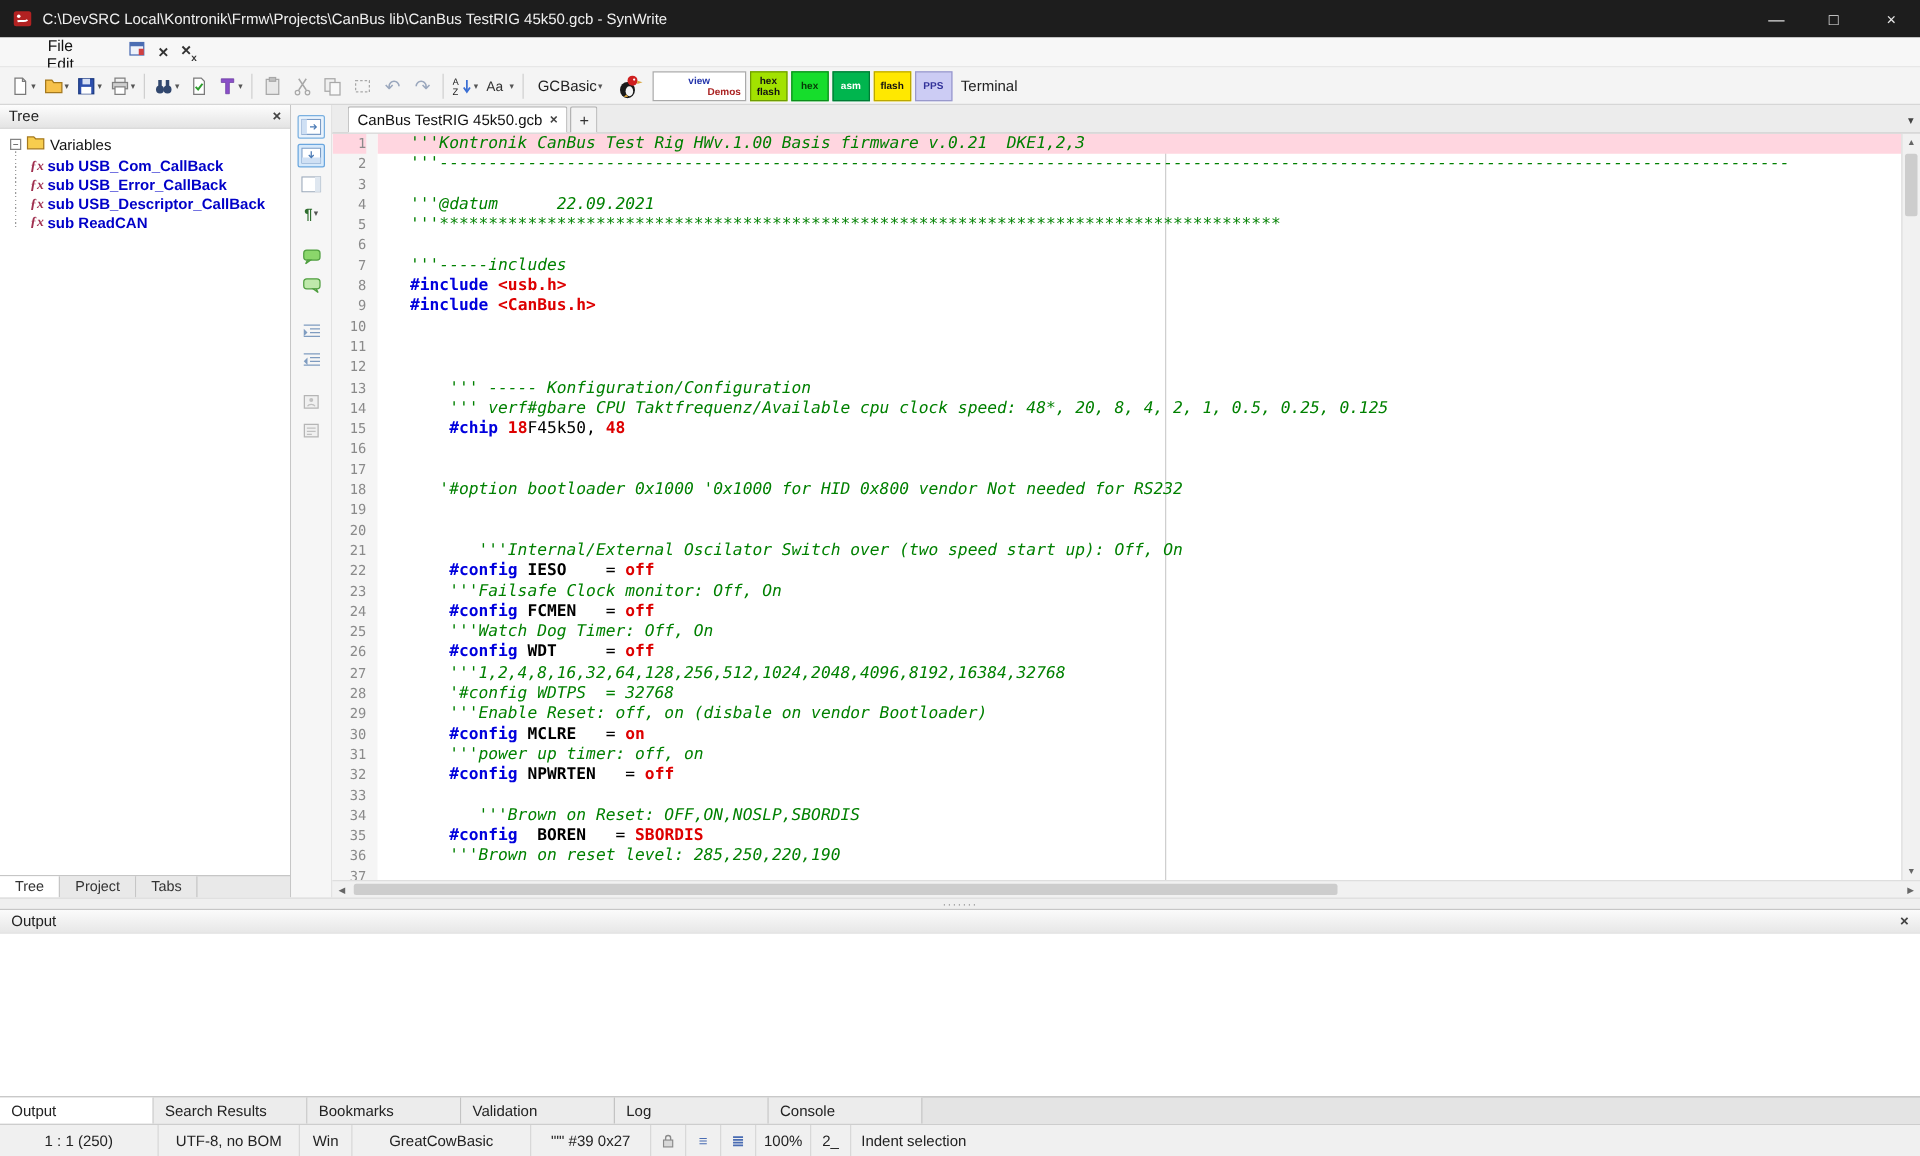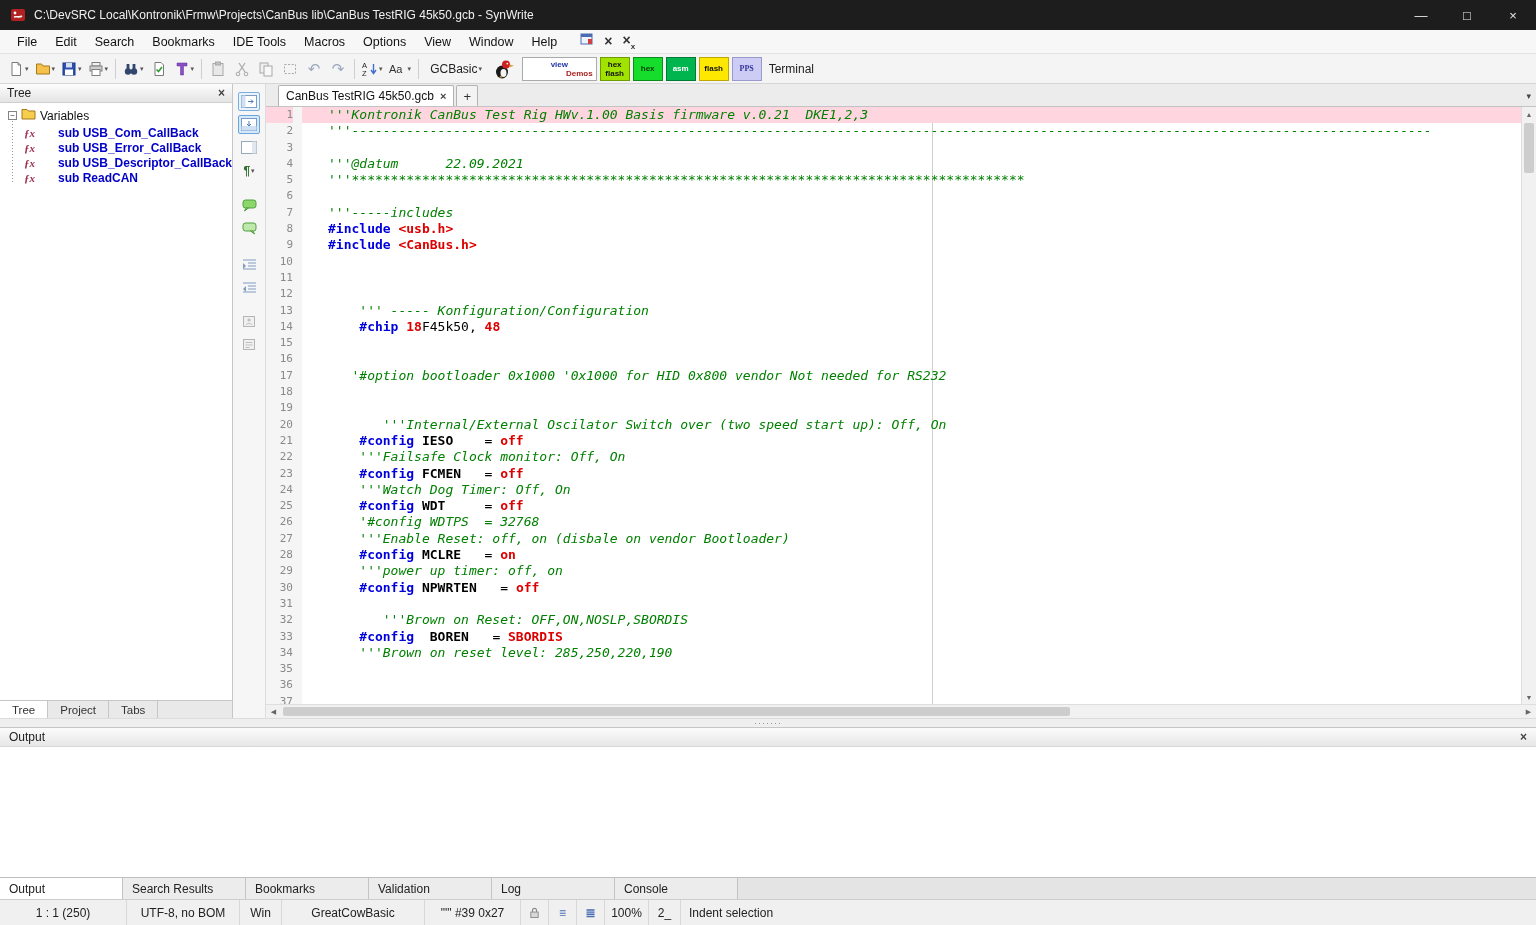--- a/index.html
+++ b/index.html
@@ -7,21 +7,21 @@
   body { font-family:"Liberation Sans", sans-serif; font-size:12px; background:#fff; position:relative; color:#111; }
 
   
   .titlebar { position:absolute; top:0; left:0; right:0; height:30px; background:#1d1d1d; color:#fff; display:flex; align-items:center; }
   .titlebar .app-icon { margin:0 8px 0 10px; display:flex; }
   .titlebar .title { font-size:12px; color:#f0f0f0; flex:1; white-space:nowrap; overflow:hidden; }
   .win-btn { width:46px; height:30px; display:flex; align-items:center; justify-content:center; color:#e8e8e8; font-size:13px; }
 
   
   .menubar { position:absolute; top:30px; left:0; right:0; height:24px; background:#f7f7f7; border-bottom:1px solid #e2e2e2; display:flex; align-items:center; padding-left:8px; }
-  .menu-items { display:flex; align-items:center; height:100%; }
+  .menu-items { display:flex; align-items:center; height:100%;flex-direction:column; }
   .menu-item { padding:0 9px; height:100%; display:flex; align-items:center; font-size:12.5px; color:#111; cursor:default; }
   .mdi-btns { display:flex; align-items:center; gap:10px; margin-left:14px; }
   .mdi-x { font-size:14px; font-weight:bold; color:#333; line-height:1; }
   .mdi-x sub { font-size:8px; }
 
   
   .toolbar { position:absolute; top:54px; left:0; right:0; height:30px; background:#f4f4f4; border-bottom:1px solid #d6d6d6; display:flex; align-items:center; padding-left:5px; }
   .tb-btn { height:24px; min-width:22px; padding:0 2px; display:flex; align-items:center; justify-content:center; border-radius:2px; margin:0 1px; }
   .tb-dd { font-size:7px; color:#555; margin-left:1px; }
   .tb-sep { width:1px; height:20px; background:#cfcfcf; margin:0 4px; }
@@ -32,21 +32,21 @@
 
   
   .left-panel { position:absolute; top:84px; left:0; width:233px; bottom:207px; background:#fff; border-right:1px solid #c6c6c6; display:flex; flex-direction:column; }
   .panel-header { height:19px; background:linear-gradient(#fdfdfd,#e4e4e4); border-bottom:1px solid #cfcfcf; display:flex; align-items:center; padding:0 7px; font-size:12px; color:#222; flex:0 0 auto; }
   .panel-header .hdr-close { margin-left:auto; color:#444; font-size:12px; font-weight:bold; line-height:1; }
   .tree-body { flex:1; overflow:hidden; padding-top:3px; position:relative; }
   .tree-root { display:flex; align-items:center; gap:4px; padding:2px 0 2px 8px; }
   .expand-box { width:9px; height:9px; border:1px solid #848484; background:#fff; font-size:8px; line-height:7px; text-align:center; color:#333; }
   .tree-vline { position:absolute; left:12px; top:18px; width:1px; height:62px; background-image:repeating-linear-gradient(to bottom,#9a9a9a 0 1px,transparent 1px 3px); }
   .tree-items { padding-left:24px; }
-  .tree-item { display:flex; align-items:center; gap:20px; height:15px; }
+  .tree-item { display:flex; align-items:center; gap:0; height:15px; }
   .fx-icon { font-family:"Liberation Serif", serif; font-style:italic; font-size:11px; color:#a03050; font-weight:bold; width:14px; }
   .tree-label { color:#0000c8; font-weight:bold; font-size:12px; white-space:nowrap; }
   .side-tabs { flex:0 0 18px; display:flex; border-top:1px solid #c6c6c6; background:#e9e9e9; }
   .side-tab { padding:0 12px; display:flex; align-items:center; font-size:11.5px; color:#333; border-right:1px solid #c6c6c6; background:#e9e9e9; }
   .side-tab.active { background:#fff; }
 
   
   .mini-toolbar { position:absolute; top:84px; left:233px; width:33px; bottom:207px; background:#f6f6f6; border-right:1px solid #dcdcdc; display:flex; flex-direction:column; align-items:center; padding-top:8px; gap:4px; }
   .mini-btn { width:22px; height:19px; display:flex; align-items:center; justify-content:center; border-radius:2px; border:1px solid transparent; }
   .mini-btn.framed { border-color:#7ab0e0; background:#eaf3fc; }
@@ -267,21 +267,21 @@
       </div>
       <div class="tb-badge" style="background: rgb(22, 221, 44); border-color: rgb(12, 140, 28);">
         <div style="color: rgb(7, 56, 7);">hex</div>
       </div>
       <div class="tb-badge" style="background: rgb(0, 181, 78); border-color: rgb(0, 122, 53);">
         <div style="color: rgb(255, 255, 255);">asm</div>
       </div>
       <div class="tb-badge" style="background: rgb(255, 232, 0); border-color: rgb(188, 168, 0);">
         <div style="color: rgb(17, 17, 17);">flash</div>
       </div>
-      <div class="tb-badge" style="background: rgb(204, 204, 244); border-color: rgb(153, 153, 204); font-family: Liberation Serif, serif;">
+      <div class="tb-badge" style="background: rgb(204, 204, 244); border-color: rgb(153, 153, 204);">
         <div style="color: rgb(51, 51, 153);">PPS</div>
       </div>
     </div>
   <div class="tb-text-btn">
     <span>Terminal</span>
   </div>
 </div>
 
 <div class="left-panel">
   <div class="panel-header">
@@ -450,32 +450,34 @@
           <div class="code-line"><span class="seg-c">'''@datum      22.09.2021</span></div>
           <div class="code-line"><span class="seg-c">'''**************************************************************************************</span></div>
           <div class="code-line"></div>
           <div class="code-line"><span class="seg-c">'''-----includes</span></div>
           <div class="code-line"><span class="seg-k">#include</span><span class="seg-t"> </span><span class="seg-n">&lt;usb.h&gt;</span></div>
           <div class="code-line"><span class="seg-k">#include</span><span class="seg-t"> </span><span class="seg-n">&lt;CanBus.h&gt;</span></div>
           <div class="code-line"></div>
           <div class="code-line"></div>
           <div class="code-line"></div>
           <div class="code-line"><span class="seg-c">    ''' ----- Konfiguration/Configuration</span></div>
+          <div class="code-line"><span class="seg-c">    ''' verf#gbare CPU Taktfrequenz/Available cpu clock speed: 48*, 20, 8, 4, 2, 1, 0.5, 0.25, 0.125</span></div>
           <div class="code-line"><span class="seg-t">    </span><span class="seg-k">#chip </span><span class="seg-n">18</span><span class="seg-t">F45k50, </span><span class="seg-n">48</span></div>
           <div class="code-line"></div>
           <div class="code-line"></div>
           <div class="code-line"><span class="seg-c">   '#option bootloader 0x1000 '0x1000 for HID 0x800 vendor Not needed for RS232</span></div>
           <div class="code-line"></div>
           <div class="code-line"></div>
           <div class="code-line"><span class="seg-c">       '''Internal/External Oscilator Switch over (two speed start up): Off, On</span></div>
           <div class="code-line"><span class="seg-t">    </span><span class="seg-k">#config </span><span class="seg-i">IESO</span><span class="seg-t">    = </span><span class="seg-n">off</span></div>
           <div class="code-line"><span class="seg-c">    '''Failsafe Clock monitor: Off, On</span></div>
           <div class="code-line"><span class="seg-t">    </span><span class="seg-k">#config </span><span class="seg-i">FCMEN</span><span class="seg-t">   = </span><span class="seg-n">off</span></div>
           <div class="code-line"><span class="seg-c">    '''Watch Dog Timer: Off, On</span></div>
           <div class="code-line"><span class="seg-t">    </span><span class="seg-k">#config </span><span class="seg-i">WDT</span><span class="seg-t">     = </span><span class="seg-n">off</span></div>
+          <div class="code-line"><span class="seg-c">    '''1,2,4,8,16,32,64,128,256,512,1024,2048,4096,8192,16384,32768</span></div>
           <div class="code-line"><span class="seg-c">    '#config WDTPS  = 32768</span></div>
           <div class="code-line"><span class="seg-c">    '''Enable Reset: off, on (disbale on vendor Bootloader)</span></div>
           <div class="code-line"><span class="seg-t">    </span><span class="seg-k">#config </span><span class="seg-i">MCLRE</span><span class="seg-t">   = </span><span class="seg-n">on</span></div>
           <div class="code-line"><span class="seg-c">    '''power up timer: off, on</span></div>
           <div class="code-line"><span class="seg-t">    </span><span class="seg-k">#config </span><span class="seg-i">NPWRTEN</span><span class="seg-t">   = </span><span class="seg-n">off</span></div>
           <div class="code-line"></div>
           <div class="code-line"><span class="seg-c">       '''Brown on Reset: OFF,ON,NOSLP,SBORDIS</span></div>
           <div class="code-line"><span class="seg-t">    </span><span class="seg-k">#config  </span><span class="seg-i">BOREN</span><span class="seg-t">   = </span><span class="seg-n">SBORDIS</span></div>
           <div class="code-line"><span class="seg-c">    '''Brown on reset level: 285,250,220,190</span></div>
         </div>

